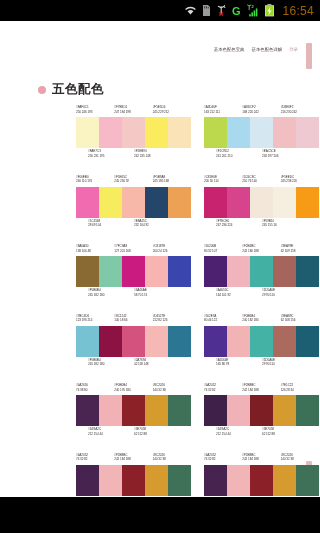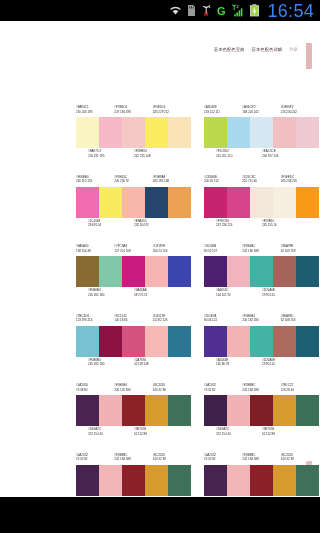--- a/index.html
+++ b/index.html
@@ -11,21 +11,21 @@
   }
   #screen{position:relative;width:320px;height:533px;background:#000;overflow:hidden;}
 
   
   .statusbar{
     position:absolute;left:0;top:0;width:320px;height:21px;
     background:#000;display:flex;align-items:center;justify-content:flex-end;
     padding-right:6px;box-sizing:border-box;
   }
   .sb-icon{display:inline-flex;align-items:center;justify-content:center;margin-left:5px;}
-  .sb-time{color:#3b82f6;font-size:18px;line-height:14px;margin-left:7px;letter-spacing:.3px;text-align:right;}
+  .sb-time{color:#a16207;font-size:12px;line-height:14px;margin-left:7px;letter-spacing:.3px;text-align:right;}
 
   
   .page{
     position:absolute;left:0;top:21px;width:320px;height:476px;
     background:#ffffff;overflow:hidden;
   }
   .content{position:relative;width:320px;height:476px;}
 
   
   .headerlinks{
@@ -147,20 +147,24 @@
 
       <div class="scroll-thumb"></div>
       <div class="scroll-thumb2"></div>
 
       <div class="headerlinks">
         <span class="hl">基本色配色宝典</span>
         <span class="hl">基本色配色详解</span>
         <span class="hl muted">登录</span>
       </div>
 
+      <div class="titlerow">
+        <span class="title-dot"></span>
+        <span class="title-text">五色配色</span>
+      </div>
 
       <div class="grid">
           <div class="prow">
             <div class="pcell left">
               <div class="lbl-top">
                 <div class="lbl">
                   <div class="hexline">#FAF6C1</div>
                   <div class="rgbline">250 246 193</div>
                 </div>
                 <div class="lbl">

